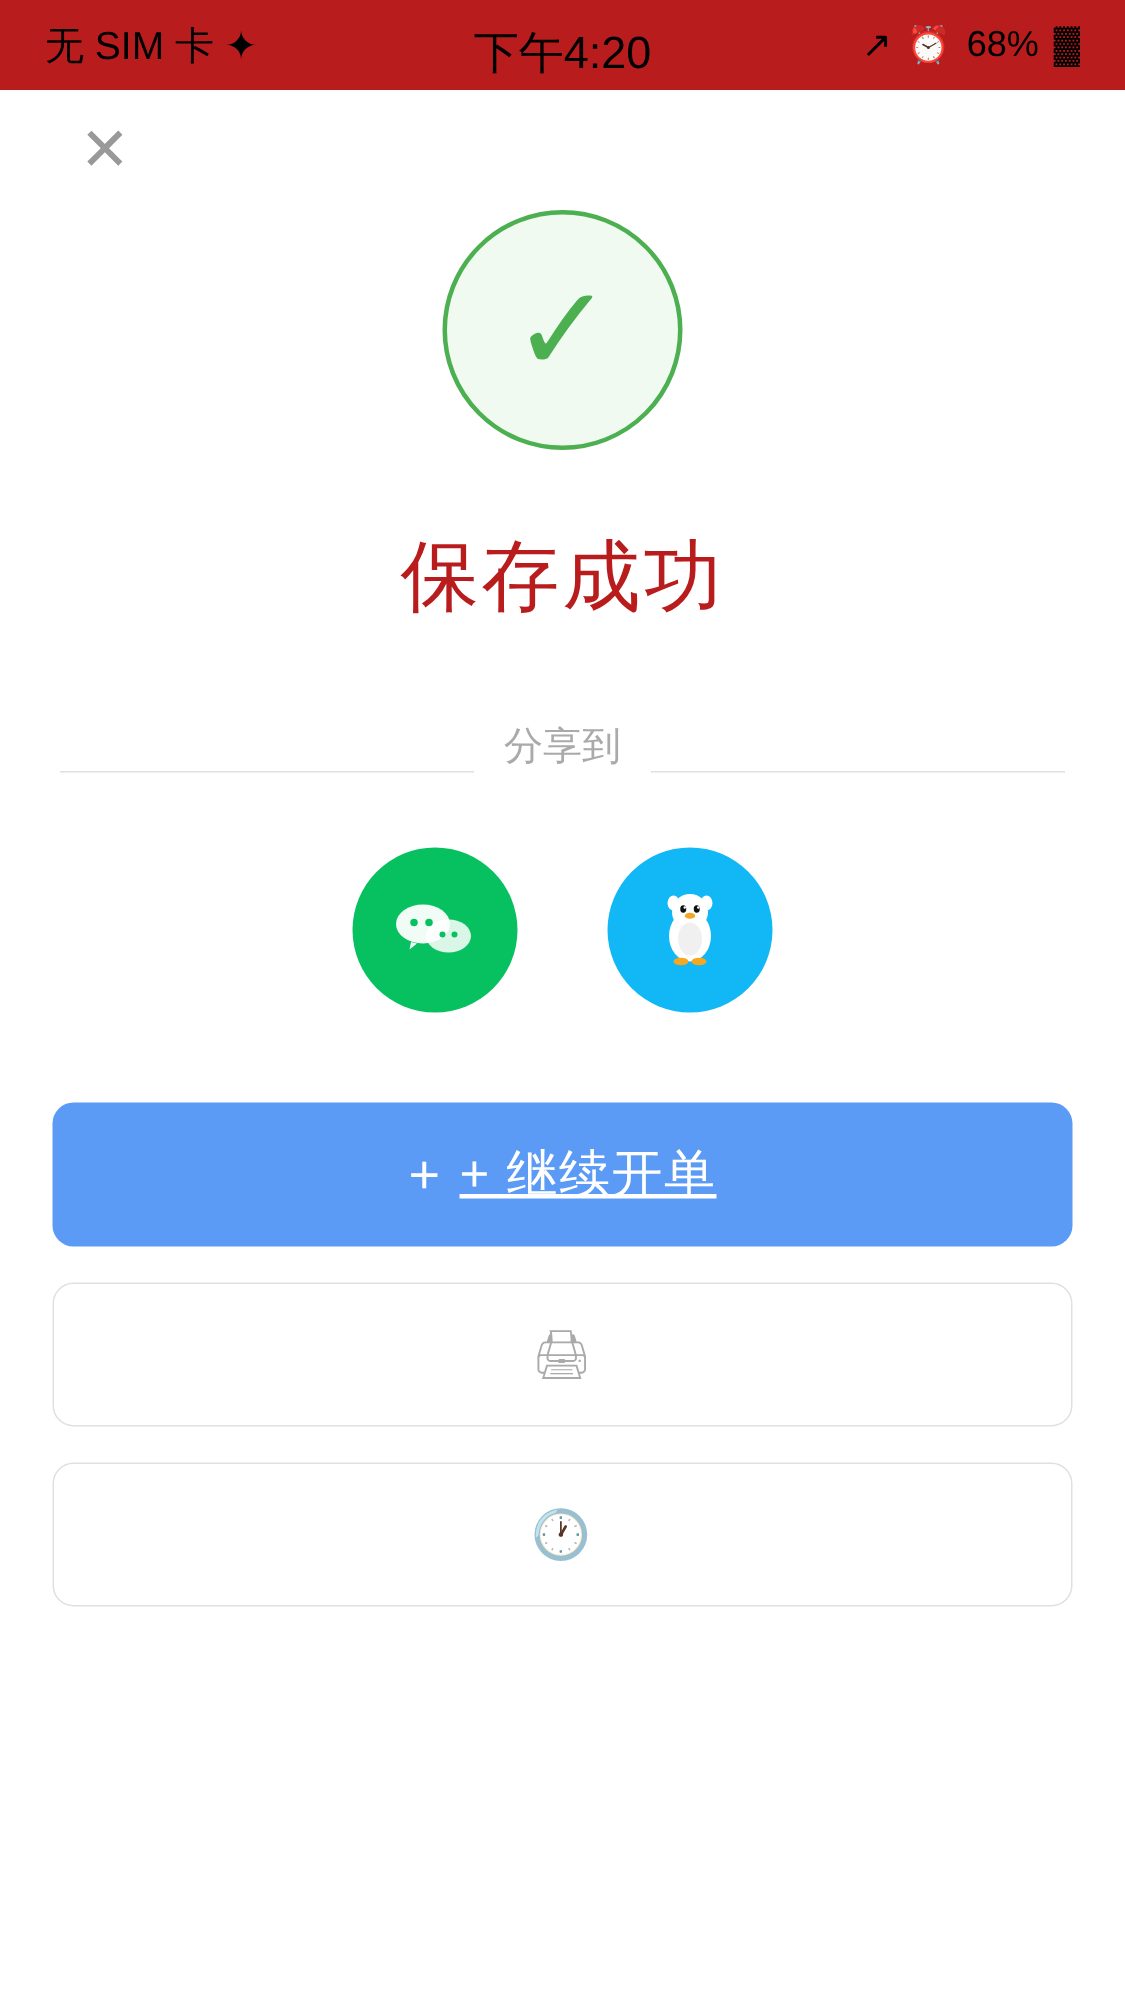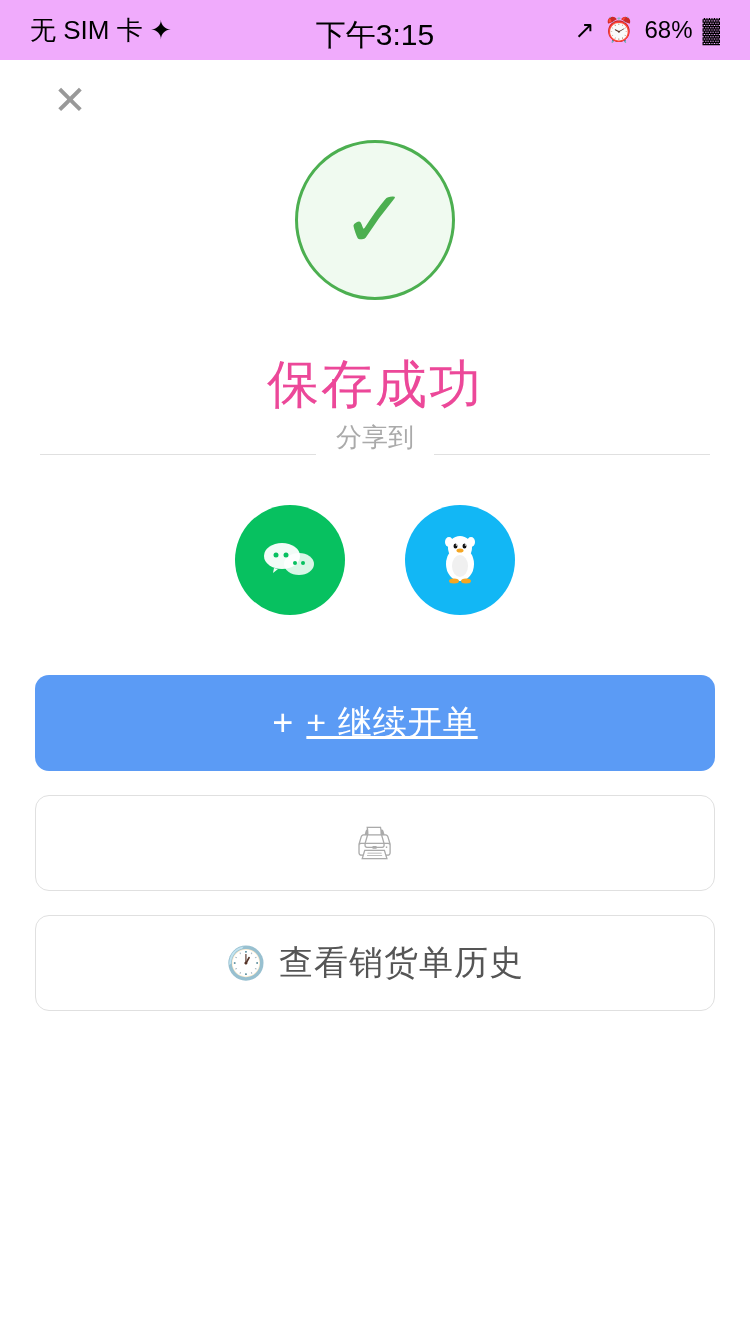--- a/index.html
+++ b/index.html
@@ -11,21 +11,21 @@
       background: #ffffff;
       font-family: -apple-system, 'PingFang SC', 'Helvetica Neue', Arial, sans-serif;
       overflow: hidden;
       position: relative;
     }
 
     
     .status-bar {
       width: 100%;
       height: 60px;
-      background: #f0abfc;
+      background: #b91c1c;
       display: flex;
       align-items: center;
       justify-content: space-between;
       padding: 0 30px;
       font-size: 26px;
       color: #000;
     }
 
     .status-left {
       display: flex;
@@ -95,21 +95,22 @@
     .checkmark {
       font-size: 80px;
       color: #4CAF50;
       line-height: 1;
     }
 
     
     .success-title {
       font-size: 52px;
       font-weight: 500;
-      color: #ec4899;
+      color: #b91c1c;
+      margin-bottom: 60px;
       letter-spacing: 2px;
       font-family: Liberation Serif, serif;
     }
 
     
     .share-section {
       width: 100%;
       padding: 0 40px;
       margin-bottom: 50px;
     }
@@ -218,21 +219,21 @@
       color: #aaaaaa;
     }
   </style>
 </head>
 <body>
 
 <div class="status-bar">
   <div class="status-left">
     <span>无 SIM 卡 ✦</span>
   </div>
-  <div class="status-center">下午3:15</div>
+  <div class="status-center">下午4:20</div>
   <div class="status-right">
     <span>↗</span>
     <span>⏰</span>
     <span>68%</span>
     <span>▓</span>
   </div>
 </div>
 
 <div class="close-btn">
   <span class="x-icon">✕</span>
@@ -302,18 +303,17 @@
       <span style="font-size:36px; font-weight:300;">+</span>
       <span style="font-size:34px;text-decoration:underline;">+ 继续开单</span>
     </button>
 
     <button class="btn-secondary">
       <span class="btn-icon">🖨</span>
     </button>
 
     <button class="btn-secondary">
       <span class="btn-icon">🕐</span>
-      <span>查看销货单历史</span>
     </button>
 
   </div>
 
 </div>
 
 </body></html>

